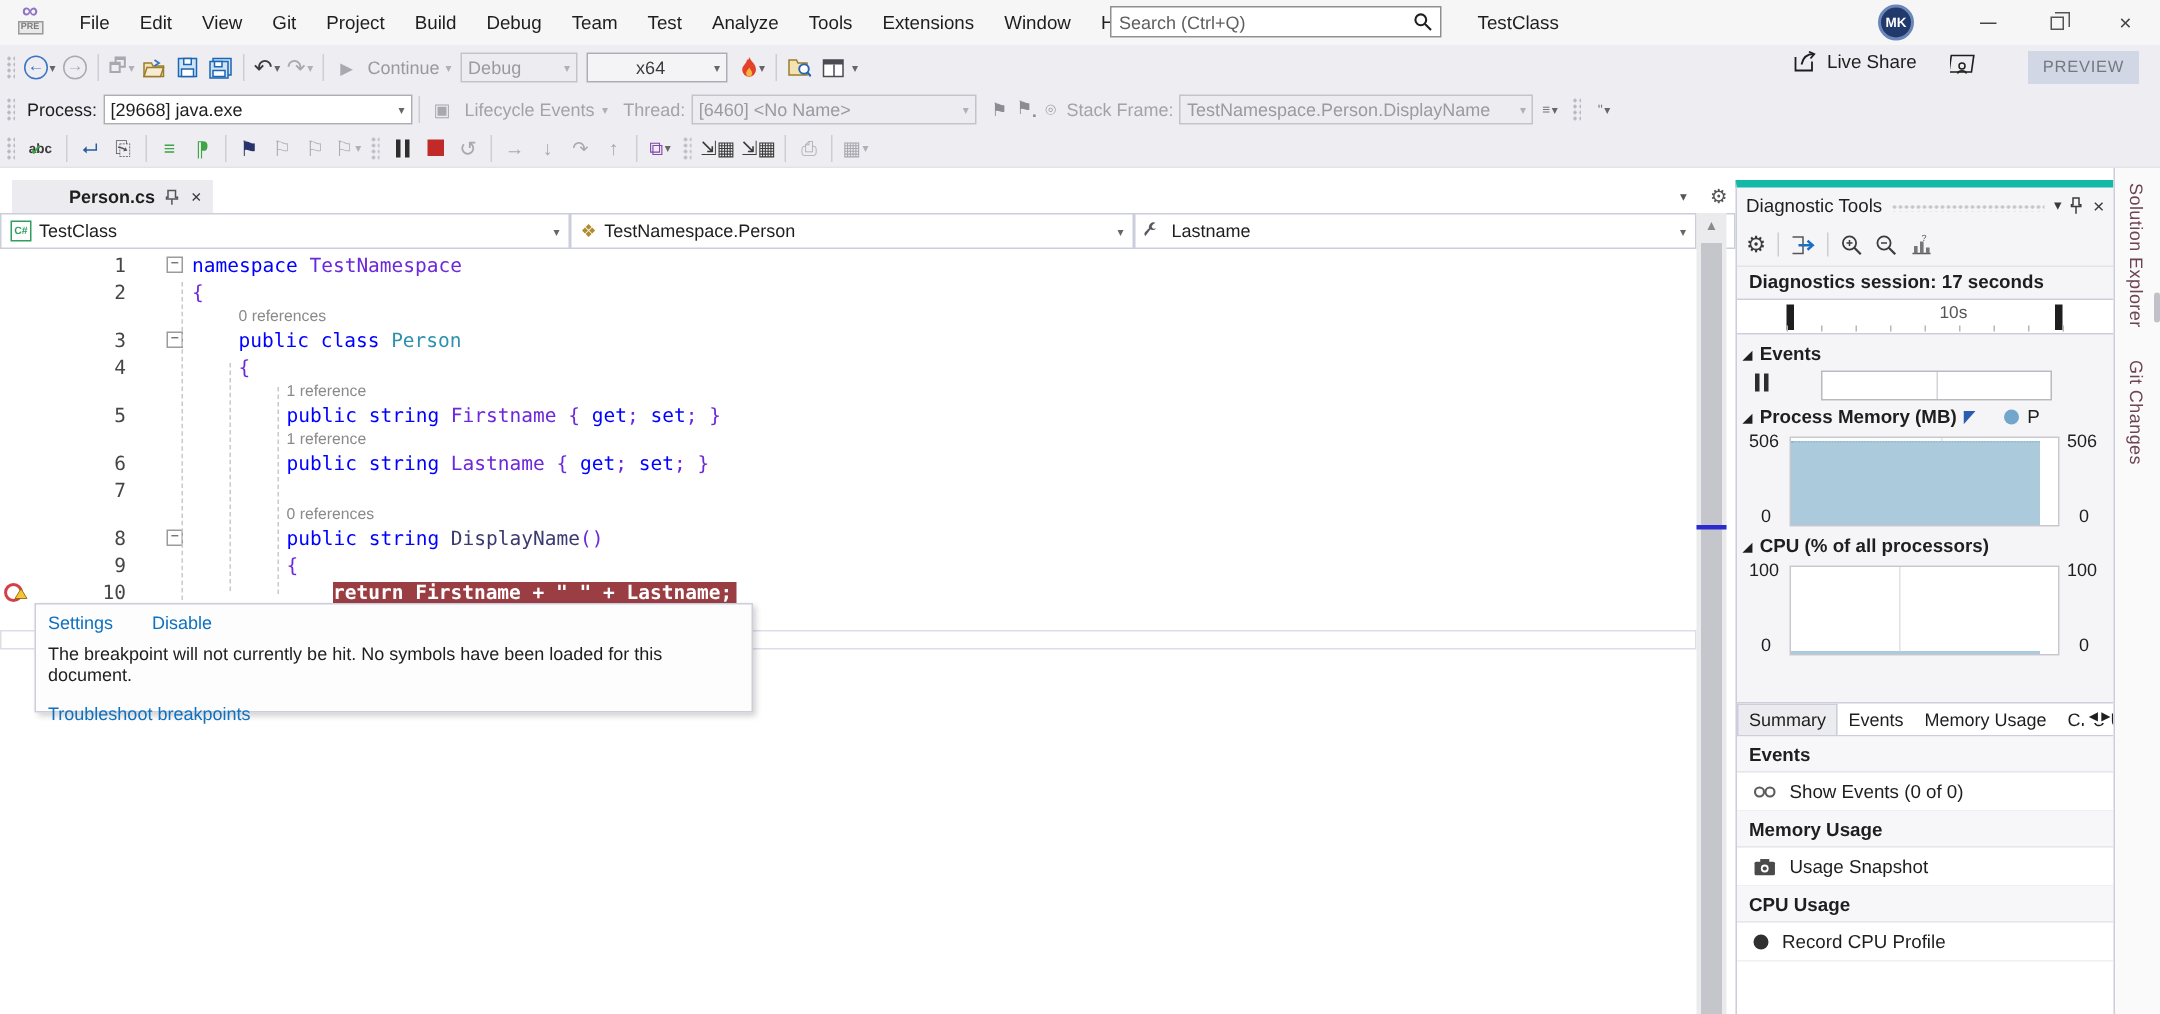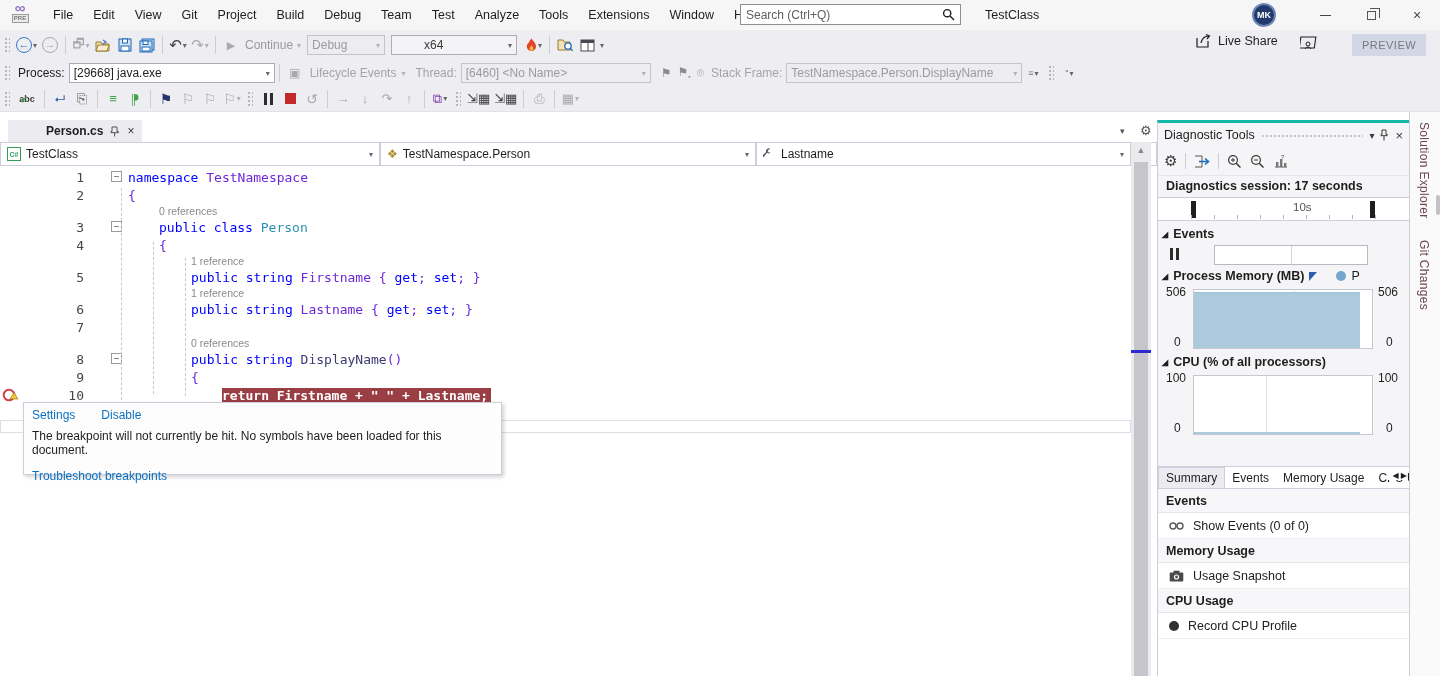--- a/index.html
+++ b/index.html
@@ -95,21 +95,21 @@
   #bptip .msg { margin-top:7px; font-size:12px; color:#1e1e1e; }
   #bptip .ts { margin-top:12px; font-size:12px; color:#0e70c0; }
 
   
   #vscroll { left:1131px; top:142px; width:20px; height:534px; background:#ebebee; }
   #vscroll .up { text-align:center; color:#8a8a8a; font-size:9px; line-height:16px; }
   #vscroll .thumb { position:absolute; left:3px; top:20px; width:14px; height:514px; background:#c5c6cc; }
   #vscroll .mark { position:absolute; left:0; top:208px; width:20px; height:3px; background:#2b2bcf; }
 
   
-  #diag { left:1157px; top:120px; width:252px; height:556px; background:#f5f5f7; border-left:1px solid #cccedb; border-top:3px solid #14b8a6; display:flex; flex-direction:column; }
+  #diag { left:1157px; top:120px; width:252px; height:556px; background:#f5f5f7; border-left:1px solid #cccedb; border-top:5px solid #14b8a6; display:flex; flex-direction:column; }
   #diag-header { height:24px; display:flex; align-items:center; padding:0 6px; gap:6px; }
   #diag-header .t { font-size:12.5px; white-space:nowrap; }
   #diag-header .dots { flex:1; height:5px; background-image:radial-gradient(#c3c3cb 1px, transparent 1.2px); background-size:4px 4px; margin-top:2px; }
   #diag-header .ic { font-size:10px; color:#3b3b3b; }
   #diag-toolbar { height:28px; display:flex; align-items:center; padding:0 6px; gap:8px; }
   #diag-toolbar .sep { width:1px; height:16px; background:#cdcdd4; }
   #diag-session { height:22px; font-size:12.5px; font-weight:bold; padding:3px 8px 0; border-top:1px solid #e4e4ea; }
   #timeline { height:24px; background:#fff; border-top:1px solid #cccedb; border-bottom:1px solid #cccedb; position:relative; }
   #timeline .tl { position:absolute; left:135px; top:3px; font-size:11.5px; color:#555; }
   #timeline .bar { position:absolute; top:3px; width:5px; height:17px; background:#1e1e1e; }
@@ -224,21 +224,21 @@
     <span class="tbi" style="font-size:15px;">↶<span class="dd">▾</span></span>
     <span class="tbi dis" style="font-size:15px;">↷<span class="dd dis">▾</span></span>
     <span class="tsep"></span>
     <span class="tbi dis" style="font-size:11px;">▶</span>
     <span id="continuelbl">Continue</span>
     <span class="dd dis">▾</span>
     <div class="combo dis" style="width:78px; margin:0 6px;">
       <span>Debug</span>
         <span class="dd dis">▾</span>
     </div>
-    <div class="combo" style="width:126px; background:#f4f4f7; color:#3b3b3b;padding-left:32px;">
+    <div class="combo" style="width:94px; background:#f4f4f7; color:#3b3b3b;padding-left:32px;">
       <span>x64</span>
         <span class="dd">▾</span>
     </div>
     <span class="tbi" style="margin-left:8px;">
       <svg width="11" height="15" viewBox="0 0 11 15">
           <path d="M5.5 0 C6.5 3 10 4.5 10 8.5 A4.6 4.6 0 0 1 .8 8.5 C.8 5.5 4 4.5 4 1.5 C4.8 2.4 5.1 1.8 5.5 0 Z" fill="#e2422c"></path>
           <path d="M5.5 7 C6.2 8.5 7.4 9 7.4 10.8 A2 2 0 0 1 3.4 10.8 C3.4 9.2 5 8.6 5.5 7 Z" fill="#f6b63f"></path>
         </svg>
       <span class="dd">▾</span>
     </span>

